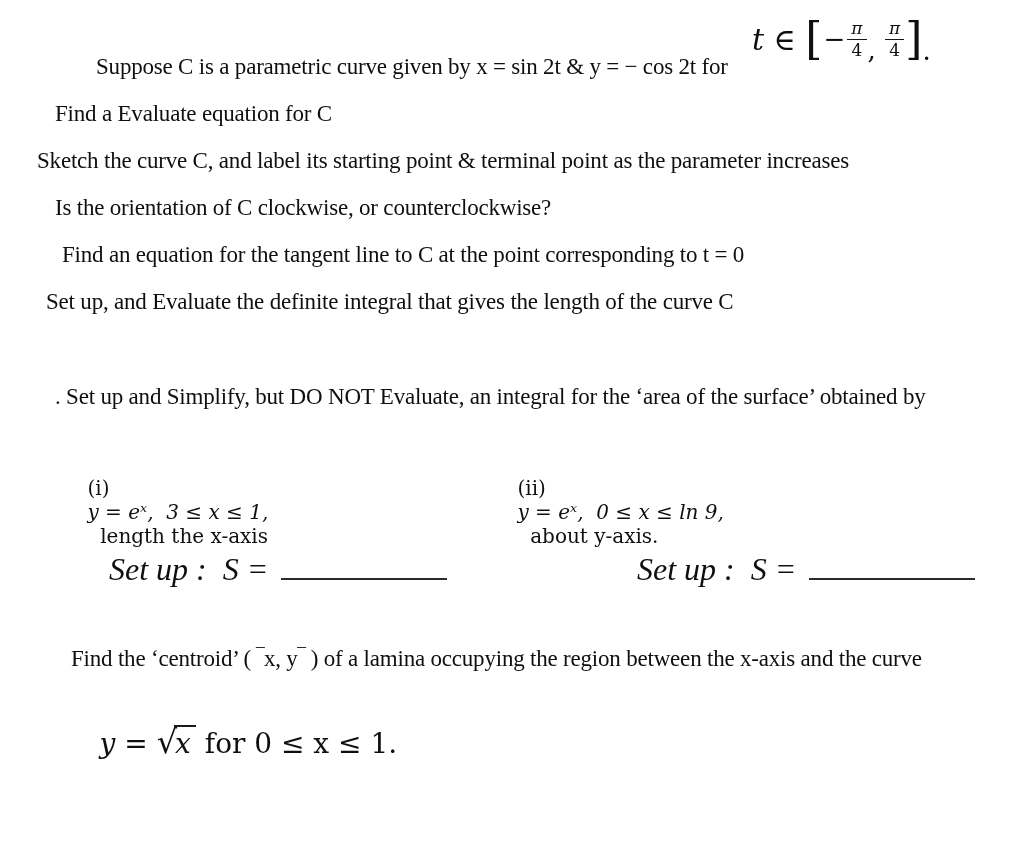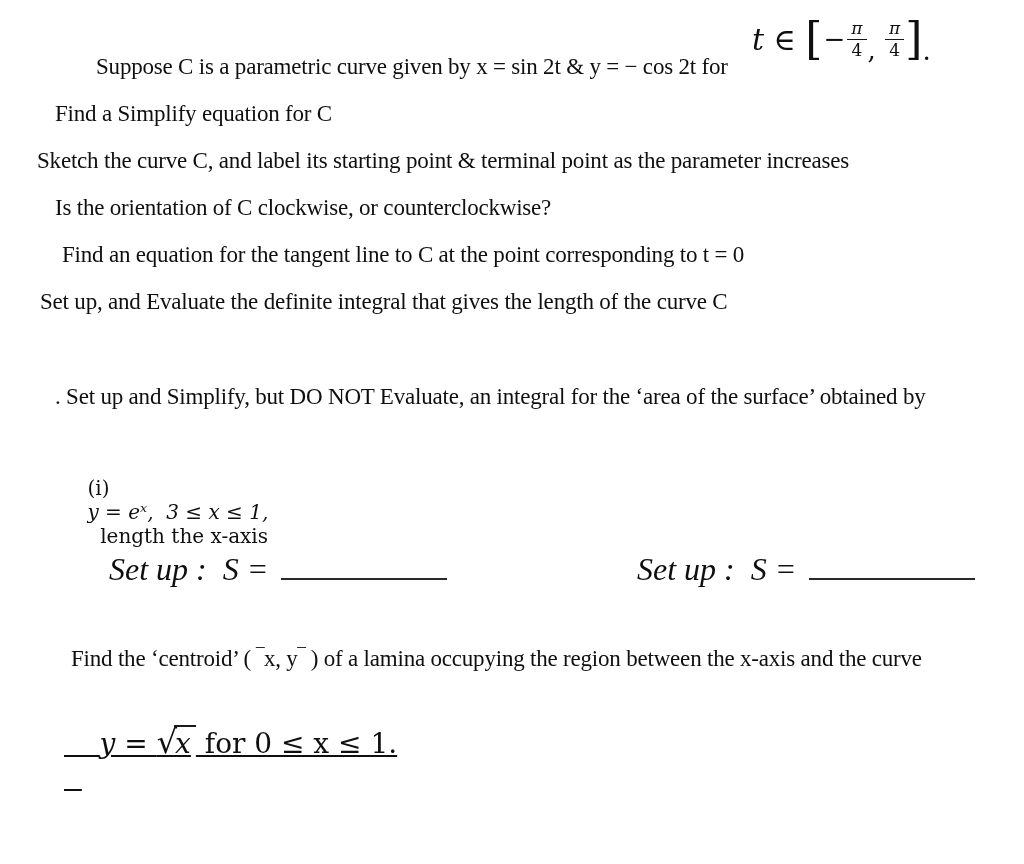--- a/index.html
+++ b/index.html
@@ -62,21 +62,21 @@
     white-space: pre;
   }
   .blank {
     display: inline-block;
     width: 166px;
     height: 10px;
     border-bottom: 2px solid #2a2a2a;
     margin-left: 13px;
   }
 
-  .sqrt-line { font-family: "DejaVu Serif", serif; font-size: 28px; white-space: pre; text-decoration: underline; }
+  .sqrt-line { font-family: "DejaVu Serif", serif; font-size: 28px; white-space: pre; }
   .sqrt-line .lhs { font-style: italic; }
   .rad { font-size: 32px; }
   .radicand {
     font-style: italic;
     border-top: 2.2px solid #1a1a1a;
     padding: 0 5px 0 1px;
     margin-left: -3px;
   }
   .rest-rm { font-style: normal; }
 </style>
@@ -97,34 +97,39 @@
     </span>
     <span class="dcomma">, </span>
     <span class="frac">
       <span class="num">π</span>
       <span class="den">4</span>
     </span>
     <span class="dbracket">]</span>
     <span class="dperiod">.</span>
   </div>
 
-  <div class="abs body-line" style="left:55px; top:100px;">Find a Simplify equation for C</div>
+  <div class="abs body-line" style="left:55px; top:100px;">Find a Evaluate equation for C</div>
   <div class="abs body-line" style="left:37px; top:147px;">Sketch the curve C, and label its starting point &amp; terminal point as the parameter increases</div>
   <div class="abs body-line" style="left:55px; top:194px;">Is the orientation of C clockwise, or counterclockwise?</div>
   <div class="abs body-line" style="left:62px; top:241px;">Find an equation for the tangent line to C at the point corresponding to t = 0</div>
-  <div class="abs body-line" style="left:40px; top:288px;">Set up, and Evaluate the definite integral that gives the length of the curve C</div>
+  <div class="abs body-line" style="left:46px; top:288px;">Set up, and Evaluate the definite integral that gives the length of the curve C</div>
 
   <div class="abs para" style="left:55px; top:381px; width:965px;">
     <span class="pline">. Set up and Simplify, but DO NOT Evaluate, an integral for the ‘area of the surface’ obtained by</span>
   </div>
 
   <div class="abs math-line" style="left:62px; top:452px;">
     <span class="mseg-rm">(i) </span>
     <span class="mseg-it">y = eˣ,  3 ≤ x ≤ 1,</span>
     <span class="mseg-rm">  length the x-axis</span>
+  </div>
+  <div class="abs math-line" style="left:492px; top:452px;">
+    <span class="mseg-rm">(ii) </span>
+    <span class="mseg-it">y = eˣ,  0 ≤ x ≤ ln 9,</span>
+    <span class="mseg-rm">  about y-axis.</span>
   </div>
 
   <div class="abs setup-row" style="left:77px; top:514px;">
     <span>Set up :  S =</span><span class="blank"></span>
   </div>
   <div class="abs setup-row" style="left:605px; top:514px;">
     <span>Set up :  S =</span><span class="blank"></span>
   </div>
 
   <div class="abs body-line" style="left:55px; top:645px;margin-left:16px;">Find the ‘centroid’ ( ‾x, y‾ ) of a lamina occupying the region between the x-axis and the curve</div>

